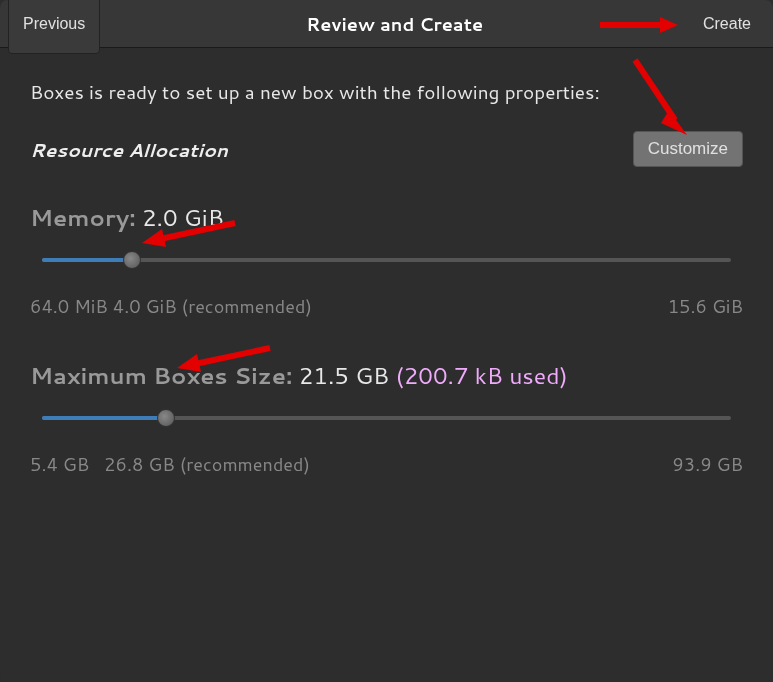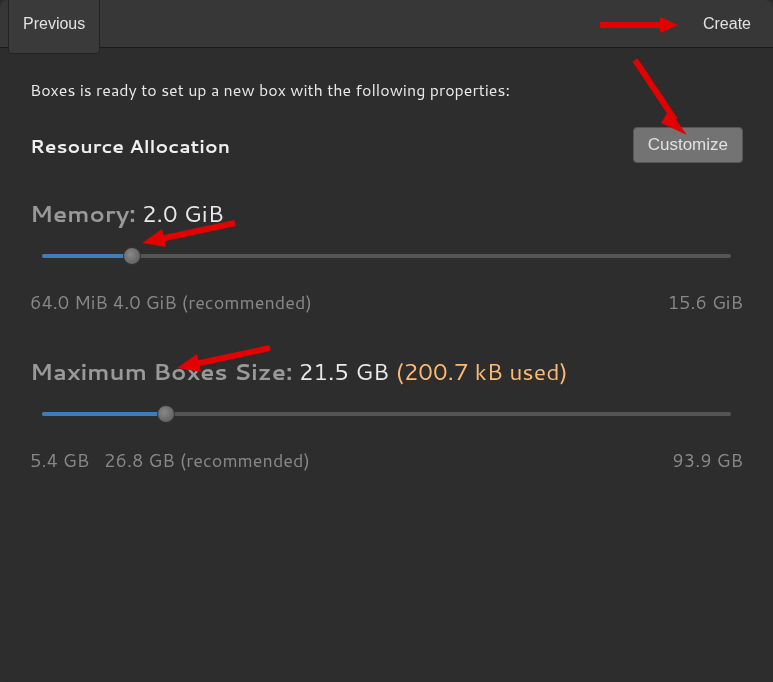--- a/index.html
+++ b/index.html
@@ -46,34 +46,35 @@
     }
     .header-title {
       font-size: 18px;
       font-weight: bold;
       color: #fff;
     }
     .content {
       padding: 30px 30px;
     }
     .intro-text {
-      font-size: 16px;
+      font-size: 19px;
       color: #e8e8e8;
       margin-bottom: 26px;
     }
     .section-header {
       display: flex;
       justify-content: space-between;
       align-items: center;
       margin-bottom: 34px;
     }
     .section-title {
       font-size: 19px;
       font-weight: bold;
       color: #eee;
+      font-style: italic;
     }
     .customize-btn {
       background: #737373;
       border: 1px solid #555;
       border-radius: 4px;
       color: #e0e0e0;
       font-size: 17px;
       padding: 7px 14px;
       cursor: pointer;
     }
@@ -85,21 +86,21 @@
       margin-bottom: 18px;
     }
     .resource-label .name {
       color: #999;
       font-weight: bold;
     }
     .resource-label .value {
       color: #e8e8e8;
     }
     .resource-label .hint {
-      color: #fdba74;
+      color: #f0abfc;
     }
     .slider-container {
       position: relative;
       height: 18px;
       margin: 0 12px 10px 12px;
     }
     .slider-track {
       position: absolute;
       top: 7px;
       left: 0;
@@ -138,20 +139,21 @@
       position: absolute;
       pointer-events: none;
     }
   </style>
 </head>
 <body>
 
 <div class="window">
   <div class="header">
     <button class="header-btn">Previous</button>
+    <div class="header-title">Review and Create</div>
     <button class="header-btn plain">Create</button>
   </div>
 
   <div class="content">
     <div class="intro-text">Boxes is ready to set up a new box with the following properties:</div>
 
     <div class="section-header">
       <div class="section-title">Resource Allocation</div>
       <button class="customize-btn">Customize</button>
     </div>

